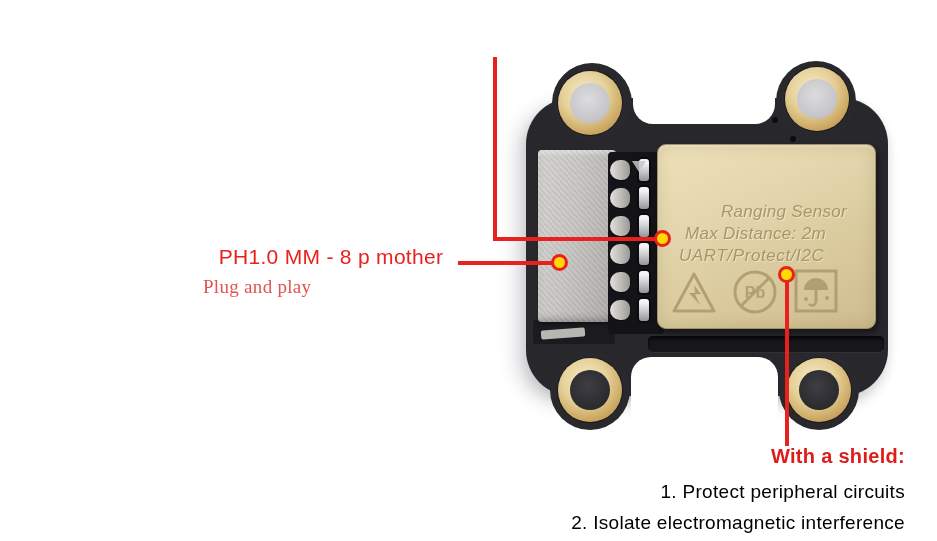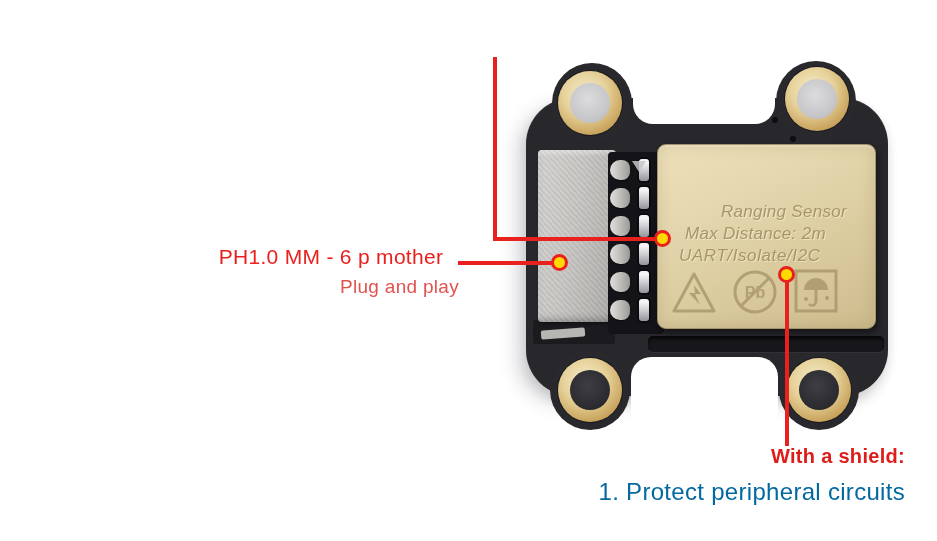--- a/index.html
+++ b/index.html
@@ -87,24 +87,24 @@
   .h1{left:493px;top:237px;width:166px;height:4px;}
   .h2{left:458px;top:261px;width:98px;height:4px;}
   .v3{left:785px;top:277px;width:4px;height:169px;}
   .cdot{width:11px;height:11px;background:#ffd900;border:3px solid #e9211e;border-radius:50%;}
   .d1{left:654px;top:230px;} .d2{left:551px;top:254px;} .d3{left:778px;top:266px;}
 
   
   .ann{letter-spacing:.3px;white-space:nowrap;}
   .t-top{left:235px;top:26px;width:536px;text-align:center;font-size:21px;color:#e9211e;}
   .t-l1{left:203px;top:245px;width:256px;text-align:center;font-size:21px;color:#e9211e;}
-  .t-l2{left:203px;top:276px;width:256px;text-align:right;font-size:19px;color:#e25350;}
+  .t-l2{left:203px;top:276px;width:256px;text-align:left;font-size:19px;color:#e25350;font-family:Liberation Serif, serif;}
   .t-br{right:32px;top:444px;text-align:right;}
   .t-br .title{font-size:20px;font-weight:700;color:#de1d1a;line-height:24px;margin:0 0 8px 0;text-align:right;}
-  .t-br .item{font-size:24px;color:#0369a1;line-height:31px;margin:0;}
+  .t-br .item{font-size:19px;color:#000000;line-height:31px;margin:0;}
 </style>
 </head>
 <body>
 
 <div class="stage">
 
   <div class="abs pcb-body"></div>
   <div class="abs lobe tl"></div>
   <div class="abs lobe tr"></div>
   <div class="abs lobe bl"></div>
@@ -143,21 +143,21 @@
   <div class="abs pin-contact pc3"></div>
   <div class="abs pin-contact pc4"></div>
   <div class="abs pin-contact pc5"></div>
   <div class="abs arrow-mark"></div>
   <div class="abs dotmark dm1"></div>
   <div class="abs dotmark dm2"></div>
 
   <div class="abs shield">
     <div class="sh-text sh-type">Ranging Sensor</div>
     <div class="sh-text sh-range">Max Distance: 2m</div>
-    <div class="sh-text sh-iface">UART/Isolate/I2C</div>
+    <div class="sh-text sh-iface">UART/Protect/I2C</div>
 
     <svg class="sh-icon icon-esd" width="46" height="44" viewBox="0 0 46 44">
       <path d="M23 3 L43 40 L3 40 Z" fill="none" stroke="#a8966a" stroke-width="3" stroke-linejoin="round"></path>
       <path d="M23 14 l7 9 -6 0 5 11 -11 -12 6 0 z" fill="#a8966a"></path>
     </svg>
     <svg class="sh-icon icon-pb" width="48" height="48" viewBox="0 0 48 48">
       <circle cx="24" cy="24" r="20" fill="none" stroke="#a8966a" stroke-width="3"></circle>
       <text x="24" y="30" text-anchor="middle" font-size="16" font-weight="bold" fill="#a8966a">Pb</text>
       <line x1="10" y1="38" x2="38" y2="10" stroke="#a8966a" stroke-width="3"></line>
     </svg>
@@ -172,20 +172,21 @@
   </div>
 
   <div class="abs rl v1"></div>
   <div class="abs rl h1"></div>
   <div class="abs rl h2"></div>
   <div class="abs rl v3"></div>
   <div class="abs cdot d1"></div>
   <div class="abs cdot d2"></div>
   <div class="abs cdot d3"></div>
 
-  <div class="abs ann t-l1">PH1.0 MM - 6 p mother</div>
+  <div class="abs ann t-l1">PH1.0 MM - 8 p mother</div>
   <div class="abs ann t-l2">Plug and play</div>
   <div class="abs t-br">
     <p class="ann title">With a shield:</p>
     <p class="ann item">1. Protect peripheral circuits</p>
+    <p class="ann item">2. Isolate electromagnetic interference</p>
   </div>
 
 </div>
 
 </body></html>

